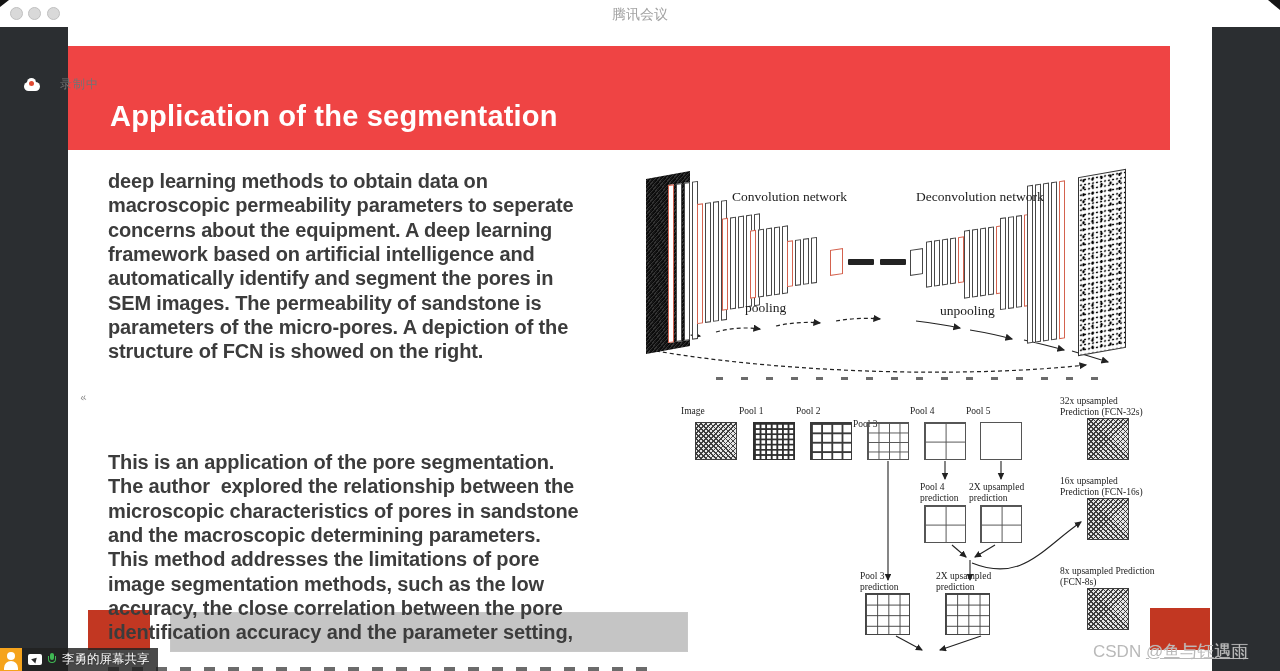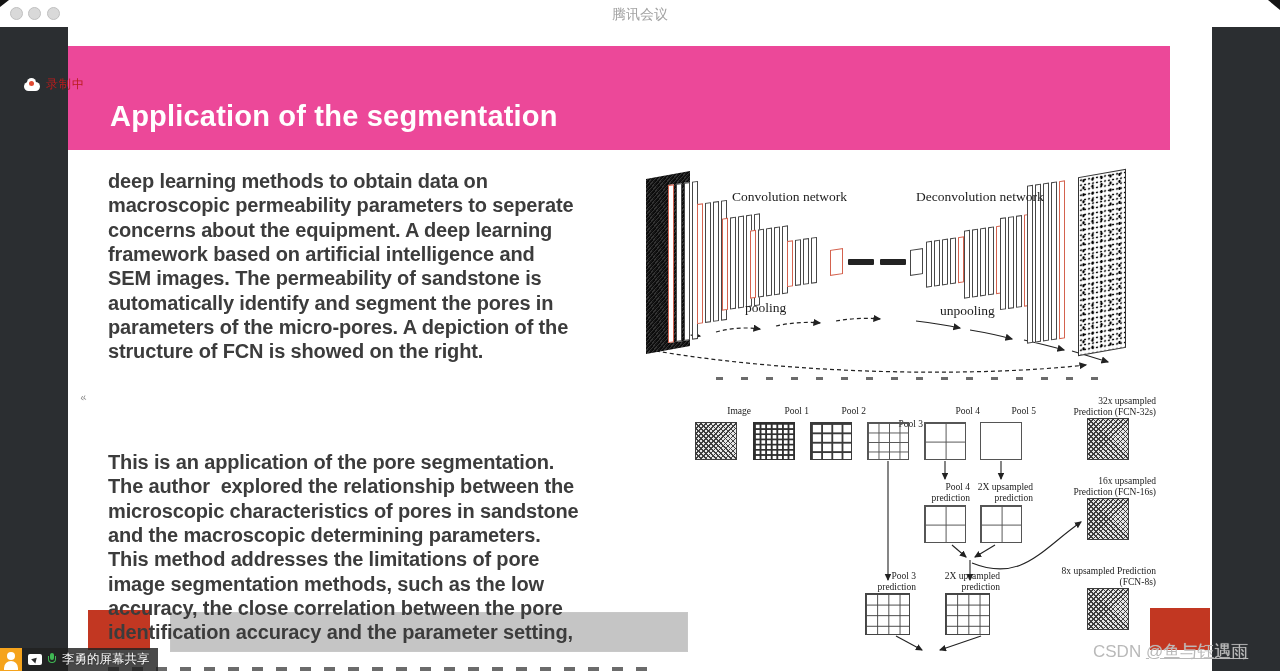--- a/index.html
+++ b/index.html
@@ -14,31 +14,31 @@
              font-size:14px;color:#a2a2a2;}
   .corner-mark{position:absolute;left:0;top:0;width:0;height:0;z-index:12;
                border-top:7px solid #141414;border-right:9px solid transparent;}
   .cursor-ne{position:absolute;right:0;top:0;z-index:12;}
 
   .side{position:absolute;top:26px;bottom:0;background:#2b2e31;z-index:2;}
   .side-l{left:0;width:68px;}
   .side-r{left:1212px;width:68px;}
 
   
-  .banner{position:absolute;left:68px;top:46px;width:1102px;height:104px;background:#ec4899;z-index:1;}
+  .banner{position:absolute;left:68px;top:46px;width:1102px;height:104px;background:#ef4444;z-index:1;}
   .banner h1{margin:0;position:absolute;left:42px;top:54px;font-size:29px;font-weight:bold;
              color:#ffffff;letter-spacing:.2px;white-space:nowrap;}
 
   .recording{position:absolute;left:24px;top:76px;z-index:6;display:flex;align-items:center;}
   .cloud{position:relative;width:16px;height:9px;background:#fff;border-radius:5px;margin-top:4px;}
   .cloud:before{content:"";position:absolute;left:3px;top:-4px;width:9px;height:9px;
                 background:#fff;border-radius:50%;}
   .cloud:after{content:"";position:absolute;left:5px;top:-1px;width:5px;height:5px;
                background:#e04a33;border-radius:50%;}
-  .rec-label{margin-left:6px;color:#b91c1c;font-size:12px;letter-spacing:1px;}
+  .rec-label{margin-left:20px;color:#737373;font-size:12px;letter-spacing:1px;}
 
   
   .para{position:absolute;left:108px;z-index:3;color:#3c3c3c;font-weight:bold;
         font-size:20px;line-height:24.35px;letter-spacing:-0.15px;}
   .para div{white-space:pre;}
   .p1{top:169px;}
   .p2{top:450px;}
   .margin-mark{position:absolute;left:80px;top:391px;z-index:3;color:#8b8b8b;font-size:11px;
                transform:rotate(-12deg);}
 
@@ -63,21 +63,21 @@
            background-size:4px 5px,9px 7px;background-color:#fdfdfd;border:1px solid #333;}
   .midbar{position:absolute;height:6px;background:#222;border-radius:1px;}
   .cube{position:absolute;box-sizing:border-box;background:#fff;transform:skewY(-8deg);}
   .fig1 .lbl{position:absolute;font-family:"Liberation Serif",serif;font-size:13.5px;color:#1c1c1c;
              white-space:nowrap;}
 
   
   .fig2{position:absolute;left:690px;top:395px;width:470px;height:264px;z-index:3;
         font-family:"Liberation Serif",serif;color:#222;}
   .fig2 svg{position:absolute;left:0;top:0;}
-  .cap{position:absolute;font-size:9.5px;line-height:10.5px;text-align:right;}
+  .cap{position:absolute;font-size:9.5px;line-height:10.5px;text-align:left;}
   .sq{position:absolute;box-sizing:border-box;}
   .hatch{background:repeating-linear-gradient(45deg,rgba(55,55,55,.95) 0 1px,transparent 1px 3.5px),
                     repeating-linear-gradient(135deg,rgba(55,55,55,.95) 0 1px,transparent 1px 3.5px),#e6e6e6;
          border:1px solid #3d3d3d;}
   .g-dense{border:1.5px solid #2f2f2f;background-image:linear-gradient(#2f2f2f 1.5px,transparent 1.5px),
            linear-gradient(90deg,#2f2f2f 1.5px,transparent 1.5px);background-size:5.6px 5.2px;}
   .g-4thick{border:1.8px solid #3a3a3a;background-image:linear-gradient(#3a3a3a 1.8px,transparent 1.8px),
            linear-gradient(90deg,#3a3a3a 1.8px,transparent 1.8px);background-size:10.2px 9.4px;}
   .g-4{border:1px solid #555;background-image:linear-gradient(#555 1px,transparent 1px),
            linear-gradient(90deg,#555 1px,transparent 1px);background-size:10.5px 9.5px;}
@@ -143,22 +143,22 @@
   <div class="recording">
     <span class="cloud"></span>
     <span class="rec-label">录制中</span>
   </div>
 
   <div class="para p1">
       <div>deep learning methods to obtain data on</div>
       <div>macroscopic permeability parameters to seperate</div>
       <div>concerns about the equipment. A deep learning</div>
       <div>framework based on artificial intelligence and</div>
+      <div>automatically identify and segment the pores in</div>
       <div>SEM images. The permeability of sandstone is</div>
-      <div>automatically identify and segment the pores in</div>
       <div>parameters of the micro-pores. A depiction of the</div>
       <div>structure of FCN is showed on the right.</div>
     </div>
   <div class="para p2">
       <div>This is an application of the pore segmentation.</div>
       <div>The author  explored the relationship between the</div>
       <div>microscopic characteristics of pores in sandstone</div>
       <div>and the macroscopic determining parameters.</div>
       <div>This method addresses the limitations of pore</div>
       <div>image segmentation methods, such as the low</div>

